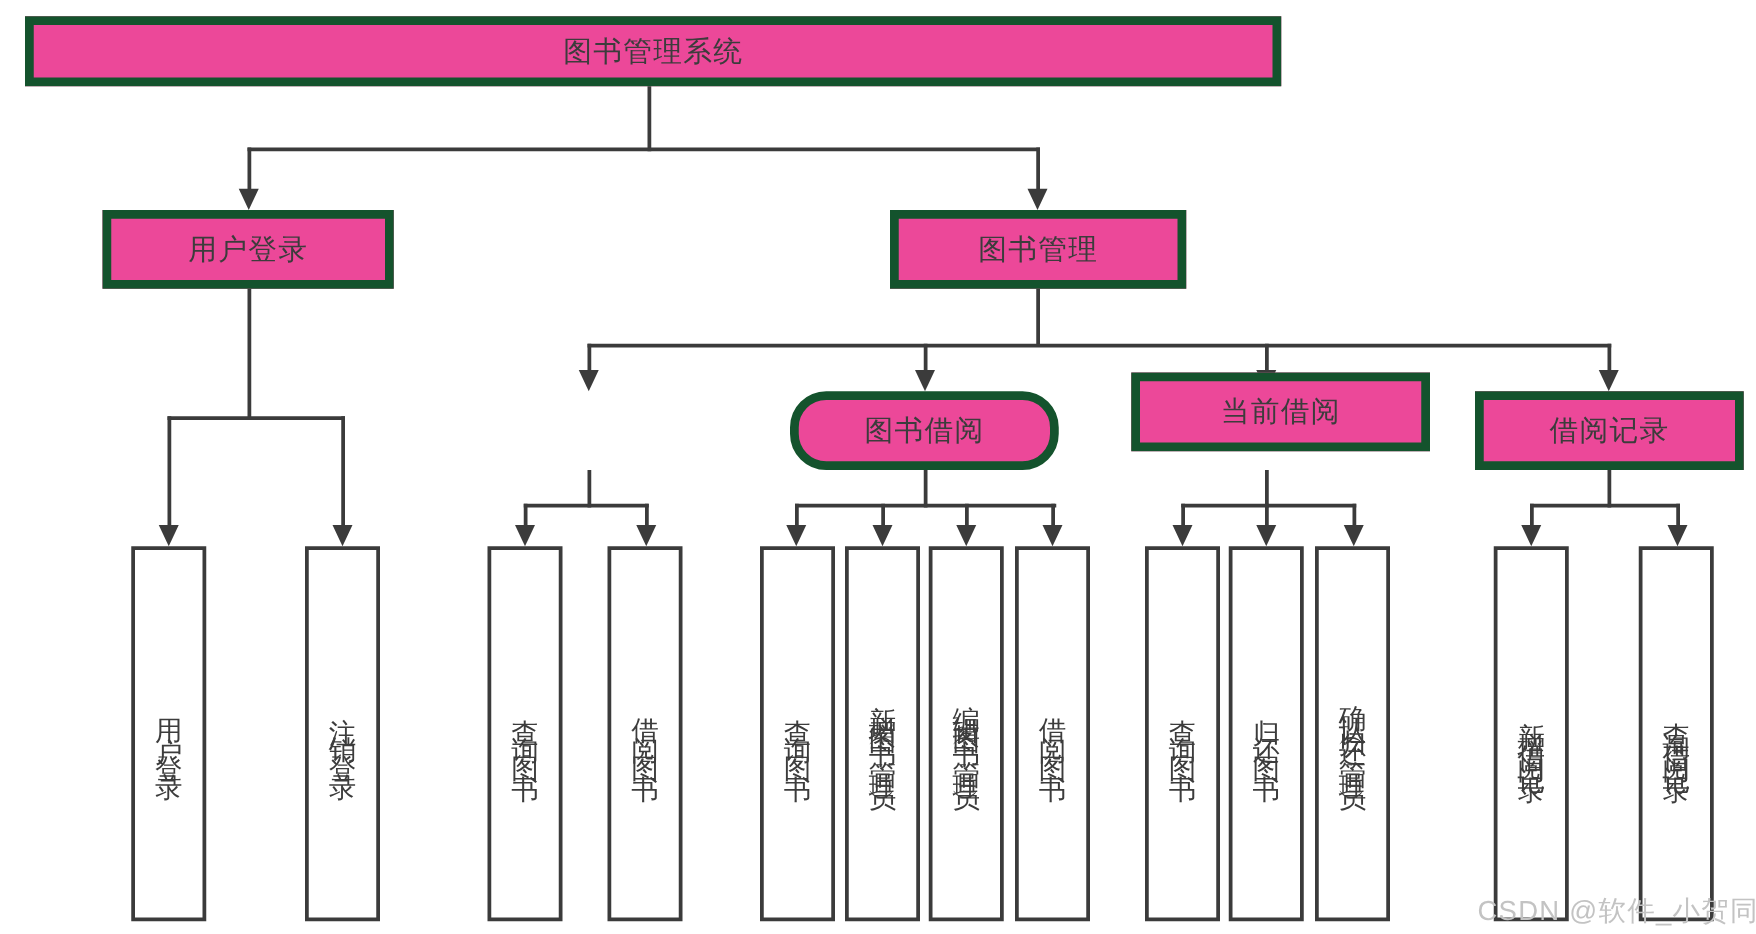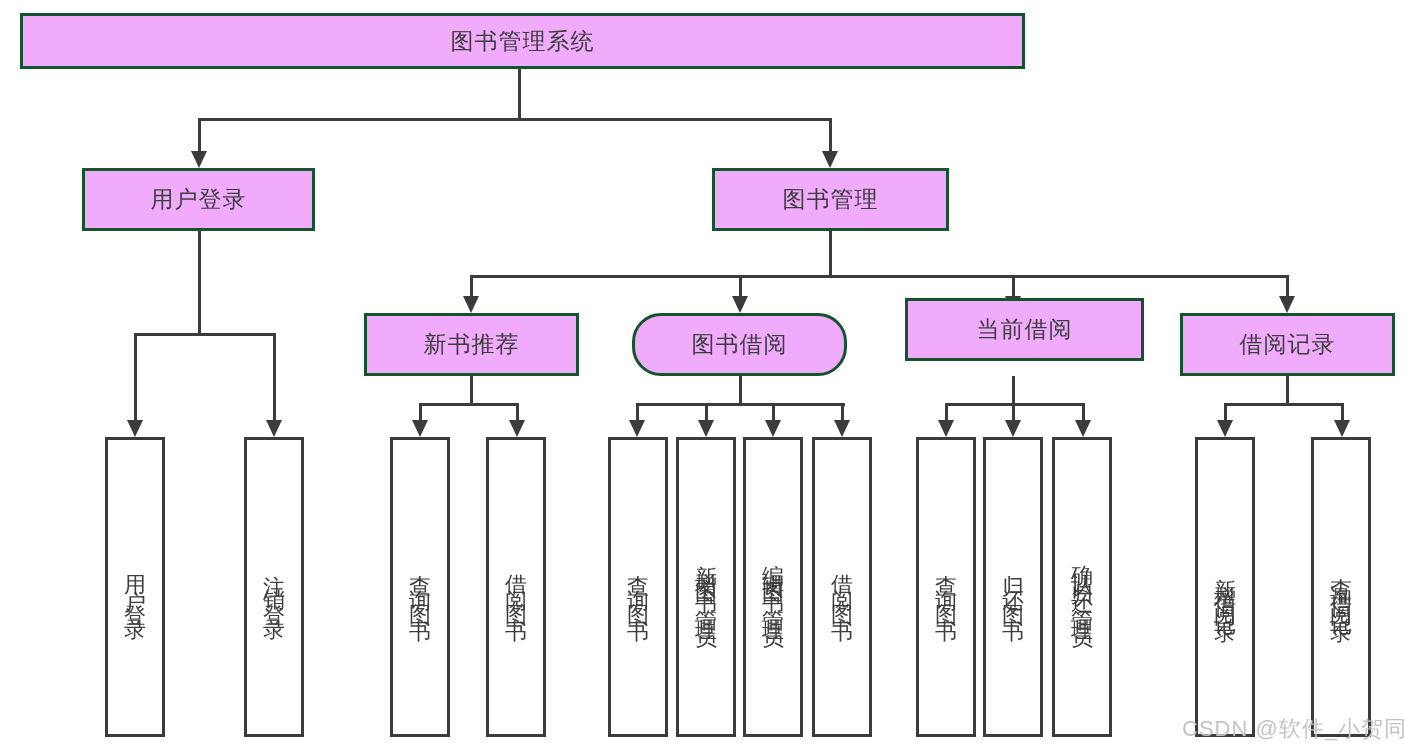--- a/index.html
+++ b/index.html
@@ -25,22 +25,22 @@
     position: absolute;
     width: 0; height: 0;
     border-left: 8px solid transparent;
     border-right: 8px solid transparent;
     border-top: 17px solid #3b3b3b;
   }
 
   
   .hbox {
     position: absolute;
-    border: 3px solid #14532d;
-    background: #f0abfc;
+    border: 7px solid #14532d;
+    background: #ec4899;
     display: flex;
     align-items: center;
     justify-content: center;
     font-size: 23px;
     color: #3c3c3c;
     letter-spacing: 1px;
     white-space: nowrap;
   }
 
   
@@ -112,23 +112,20 @@
   <div class="line" style="left:470px; top:275px; width:819px; height:3px;"></div>
   <div class="line" style="left:470px; top:275px; width:3px; height:24px;"></div>
   <div class="arrow" style="left:463px; top:296px;"></div>
   <div class="line" style="left:739px; top:275px; width:3px; height:24px;"></div>
   <div class="arrow" style="left:732px; top:296px;"></div>
   <div class="line" style="left:1012px; top:275px; width:3px; height:24px;"></div>
   <div class="arrow" style="left:1005px; top:296px;"></div>
   <div class="line" style="left:1286px; top:275px; width:3px; height:24px;"></div>
   <div class="arrow" style="left:1279px; top:296px;"></div>
 
-  <div class="hbox" style="left:364px; top:313px; width:215px; height:63px;">
-    <span>新书推荐</span>
-  </div>
   <div class="hbox" style="left:632px; top:313px; width:215px; height:63px;border-radius:29px;">
     <span>图书借阅</span>
   </div>
   <div class="hbox" style="left:905px; top:298px; width:239px; height:63px;">
     <span>当前借阅</span>
   </div>
   <div class="hbox" style="left:1180px; top:313px; width:215px; height:63px;">
     <span>借阅记录</span>
   </div>
 

